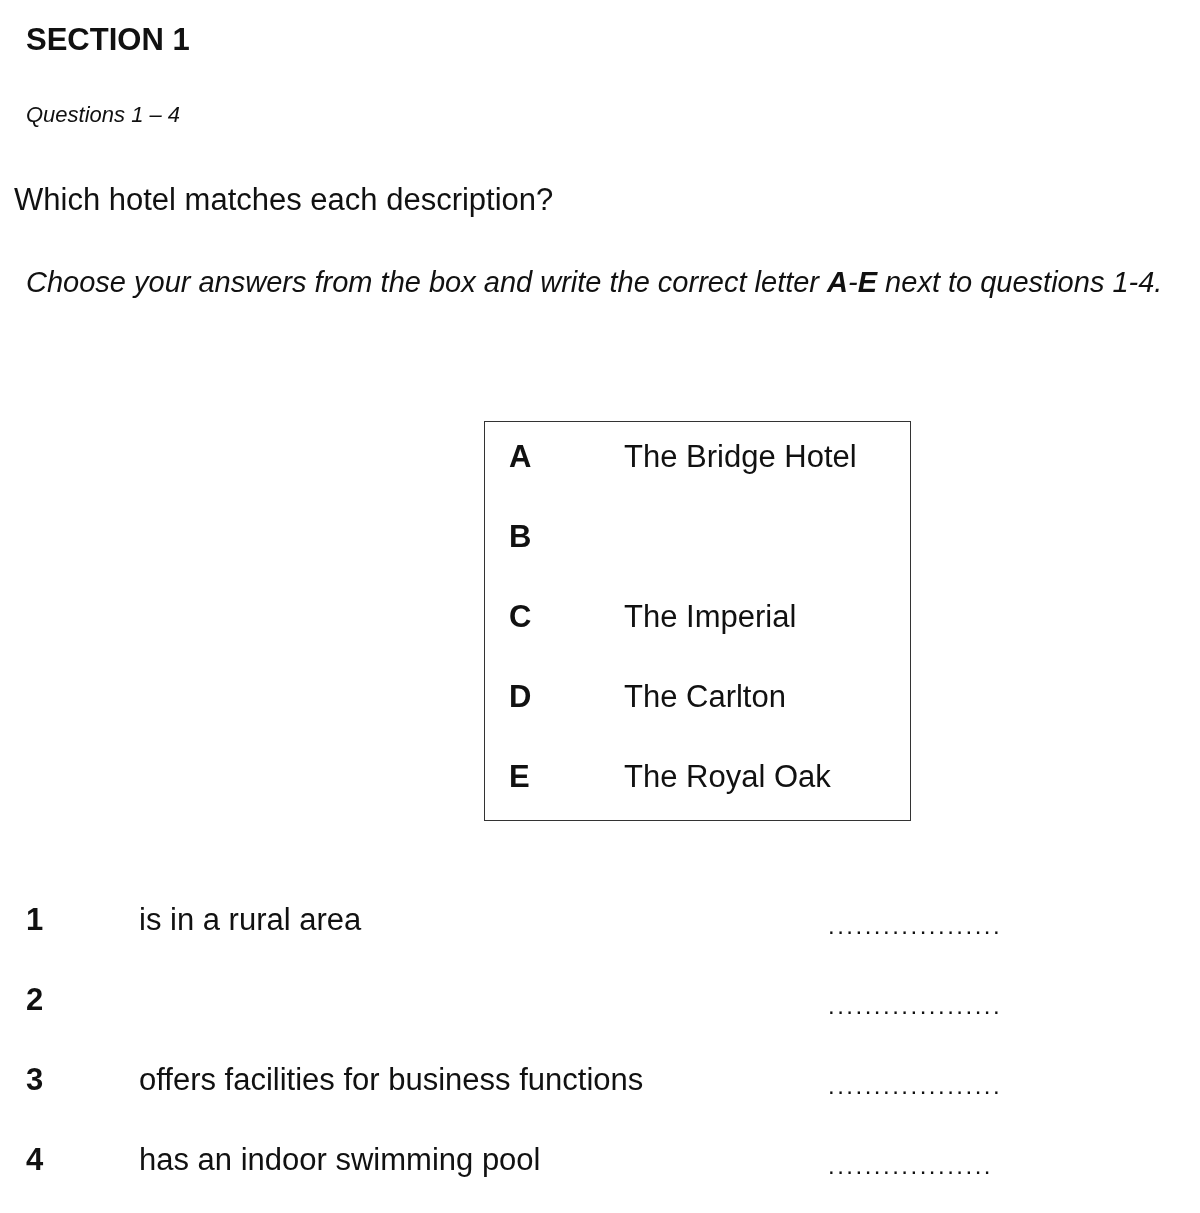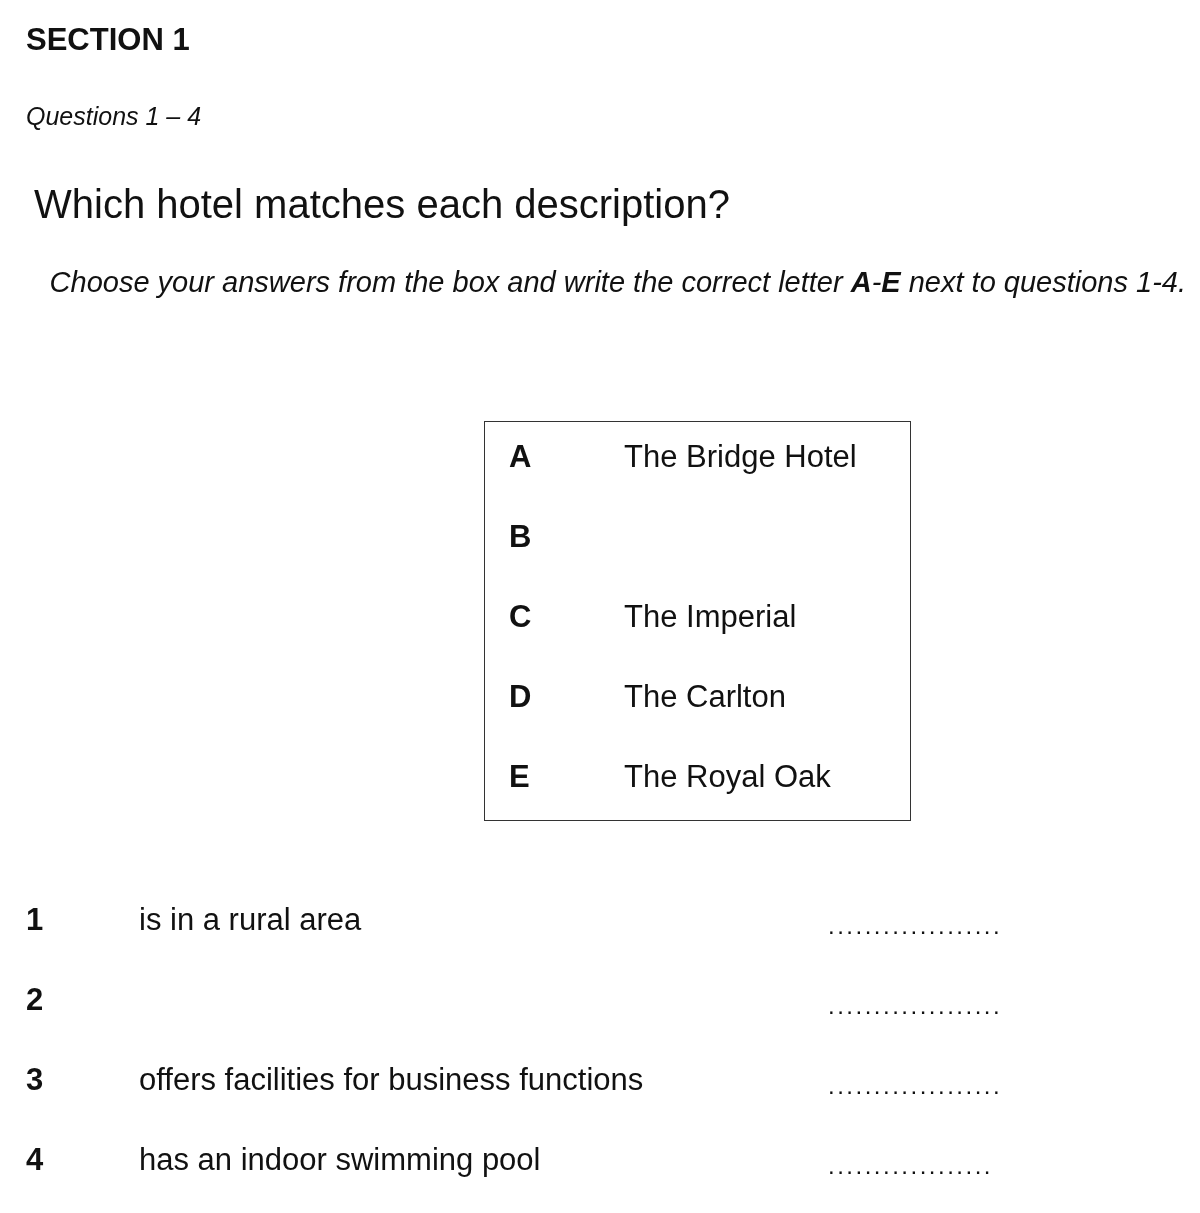--- a/index.html
+++ b/index.html
@@ -8,33 +8,33 @@
       background: #ffffff;
     }
     body {
       width: 1200px;
       height: 1213px;
       position: relative;
       font-family: "Liberation Sans", sans-serif;
       color: #111111;
       overflow: hidden;
     }
-    .abs { position: absolute; white-space: nowrap; text-align: right; }
+    .abs { position: absolute; white-space: nowrap; }
     .section-title {
       left: 26px; top: 22px;
       font-size: 31px; font-weight: bold;
       letter-spacing: 0px;
     }
     .questions-range {
       left: 26px; top: 102px;
-      font-size: 25px; font-style: italic;
+      font-size: 22px; font-style: italic;
     }
     .question-prompt {
-      left: 34px; top: 182px;
-      font-size: 40px;
+      left: 14px; top: 182px;
+      font-size: 31px;
     }
     .instructions {
       left: 26px; top: 262px;
       width: 1160px;
       font-size: 29px; font-style: italic;
       line-height: 40px;
       white-space: normal;
     }
     .instructions b { font-weight: bold; }
     .options-box {

